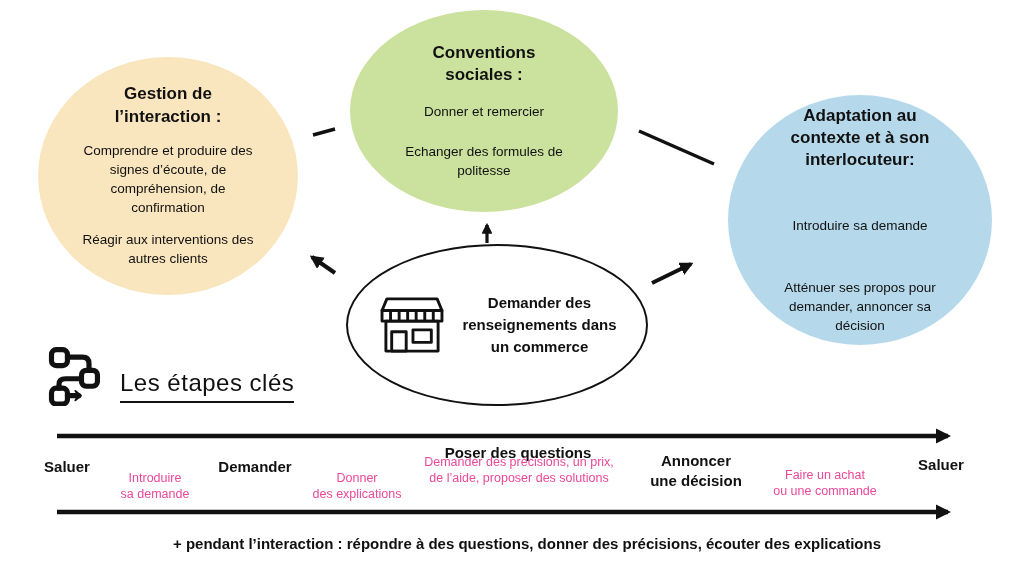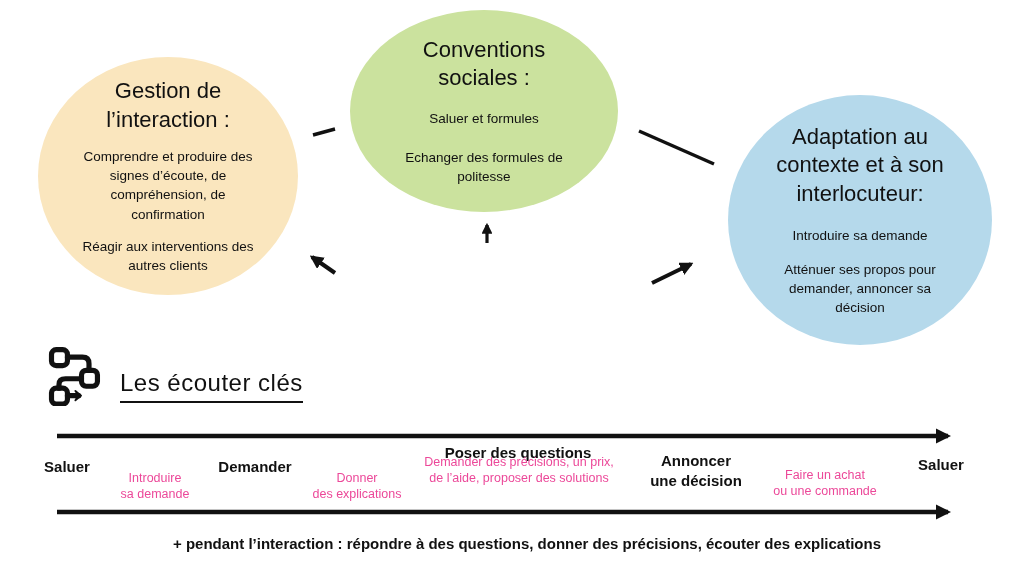--- a/index.html
+++ b/index.html
@@ -5,32 +5,32 @@
   html,body{margin:0;padding:0;background:#fff;}
   .stage{
     position:relative;width:1024px;height:576px;background:#ffffff;
     font-family:"Liberation Sans",sans-serif;color:#111;overflow:hidden;
   }
   .bubble{
     position:absolute;border-radius:50%;
     display:flex;flex-direction:column;align-items:center;justify-content:center;
     text-align:center;
   }
-  .bubble h3{font-size:22px;line-height:1.3;margin:0;font-weight:normal;white-space:pre-line;}
+  .bubble h3{font-size:17px;line-height:1.3;margin:0;font-weight:bold;white-space:pre-line;}
   .bubble p{font-size:13.5px;line-height:1.42;margin:0;white-space:pre-line;}
 
   .bubble-interaction{left:38px;top:57px;width:260px;height:238px;}
   .bubble-interaction h3{margin-bottom:13px;}
   .bubble-interaction .p1{margin-bottom:13px;}
 
   .bubble-conventions{left:350px;top:10px;width:268px;height:202px;}
   .bubble-conventions h3{margin-bottom:16px;}
   .bubble-conventions .p1{margin-bottom:20px;}
 
-  .bubble-adaptation{left:728px;top:95px;width:264px;height:250px;}
+  .bubble-adaptation{left:728px;top:95px;width:264px;height:250px;gap:28px;}
   .bubble-adaptation h3{margin-bottom:17px;}
   .bubble-adaptation .p1{margin-bottom:15px;}
 
   .bubble-center{
     left:346px;top:244px;width:298px;height:158px;background:#fff;
     border:2px solid #111;flex-direction:row;gap:15px;
   }
   .bubble-center .center-title{font-size:15px;font-weight:bold;line-height:1.45;white-space:pre-line;}
 
   .overlay{position:absolute;left:0;top:0;pointer-events:none;}
@@ -86,46 +86,59 @@
 signes d’écoute, de
 compréhension, de
 confirmation</p>
     <p class="p2">Réagir aux interventions des
 autres clients</p>
   </div>
 
   <div class="bubble bubble-conventions" style="background: rgb(203, 226, 158);">
     <h3>Conventions
 sociales :</h3>
-    <p class="p1">Saluer et formules</p>
+    <p class="p1">Donner et remercier</p>
     <p class="p2">Echanger des formules de
 politesse</p>
   </div>
 
   <div class="bubble bubble-adaptation" style="background: rgb(181, 217, 235);">
     <h3>Adaptation au
 contexte et à son
 interlocuteur:</h3>
     <p class="p1">Introduire sa demande</p>
     <p class="p2">Atténuer ses propos pour
 demander, annoncer sa
 décision</p>
   </div>
 
+  <div class="bubble bubble-center">
+    <svg width="70" height="58" viewBox="0 0 72 60" fill="none" stroke="#111" stroke-width="3" stroke-linejoin="round">
+      <path d="M10 3 H62 L67 15 H5 Z"></path>
+      <path d="M5 15 H67 V26 H5 Z"></path>
+      <path d="M13.8 15 V26 M22.7 15 V26 M31.5 15 V26 M40.3 15 V26 M49.2 15 V26 M58 15 V26"></path>
+      <rect x="9" y="26" width="54" height="31"></rect>
+      <rect x="15" y="37" width="15" height="20"></rect>
+      <rect x="37" y="35" width="19" height="13"></rect>
+    </svg>
+    <div class="center-title">Demander des
+renseignements dans
+un commerce</div>
+  </div>
 
   <svg class="steps-icon" viewBox="0 0 64 66" fill="none" stroke="#111" stroke-width="5.5" stroke-linecap="round" stroke-linejoin="round">
     <rect x="8" y="6" width="17" height="17" rx="5"></rect>
     <rect x="40" y="28" width="17" height="17" rx="5"></rect>
     <rect x="8" y="47" width="17" height="17" rx="5"></rect>
     <path d="M25 14 H41 Q48 14 48 21 V28"></path>
     <path d="M40 37 H23 Q16 37 16 43 V47"></path>
     <path d="M25 55 H37"></path>
     <path d="M33.5 50 L39.5 55 L33.5 60" fill="#111" stroke-width="2"></path>
   </svg>
-  <div class="steps-heading">Les écouter clés</div>
+  <div class="steps-heading">Les étapes clés</div>
 
   <div class="tl-main tl-0">Saluer</div>
   <div class="tl-sub  tl-1">Introduire
 sa demande</div>
   <div class="tl-main tl-2">Demander</div>
   <div class="tl-sub  tl-3">Donner
 des explications</div>
   <div class="tl-main tl-4">Poser des questions</div>
   <div class="tl-sub  tl-5">Demander des précisions, un prix,
 de l’aide, proposer des solutions</div>

